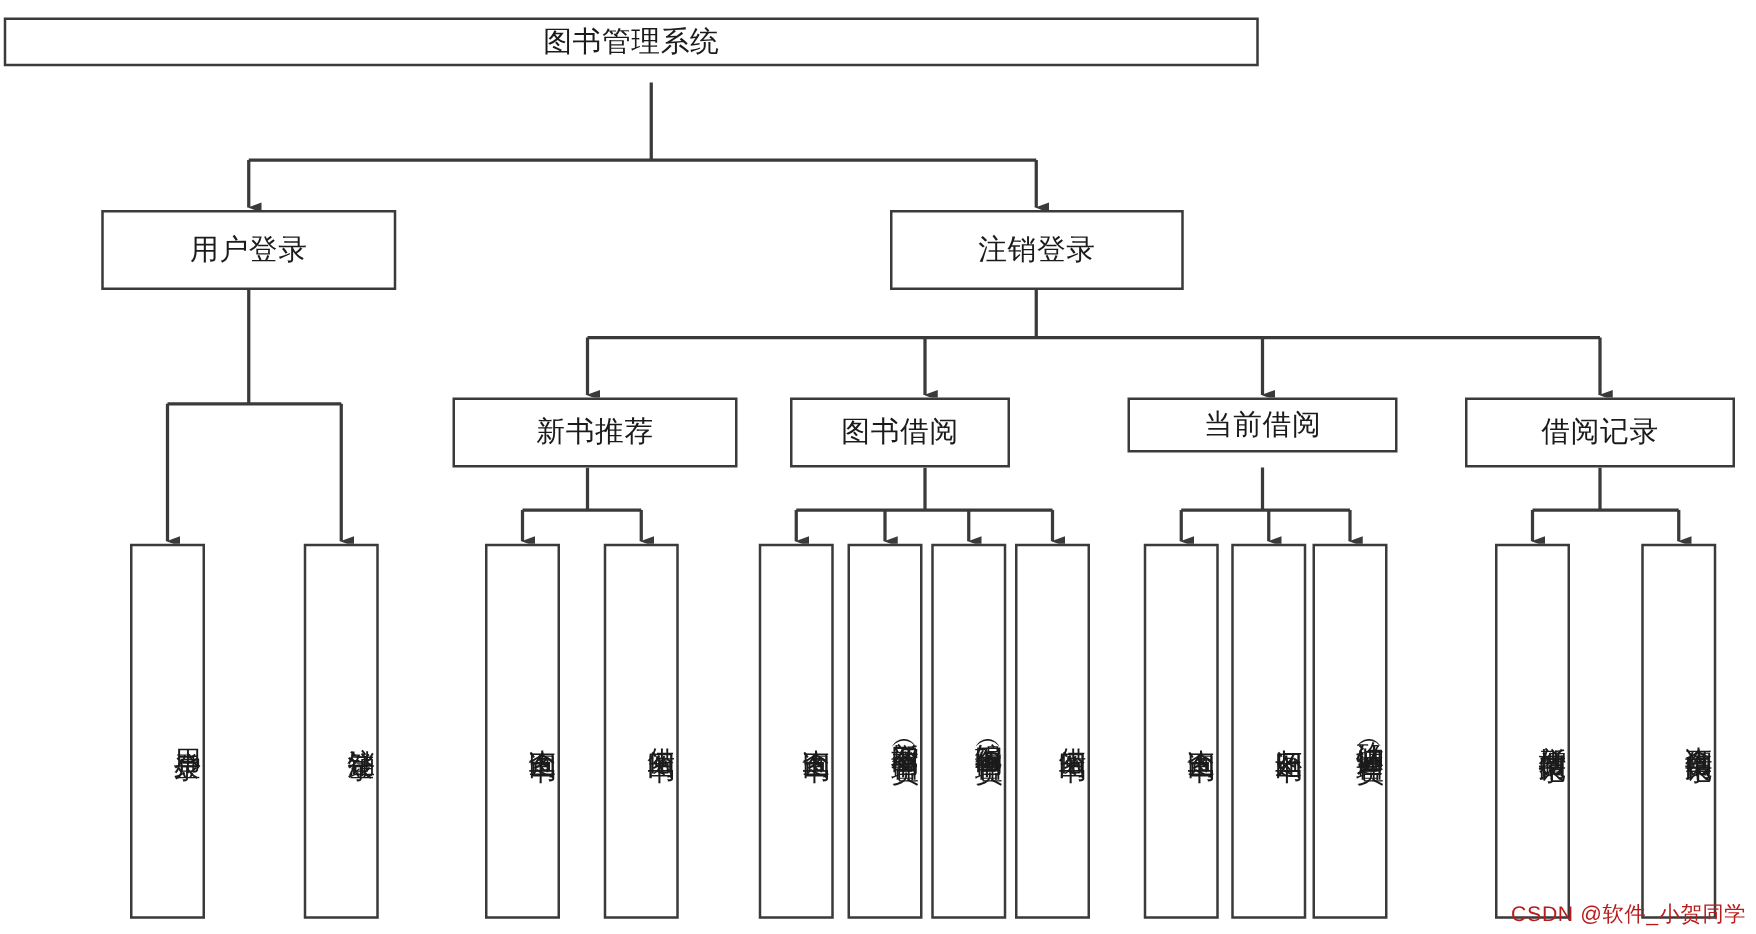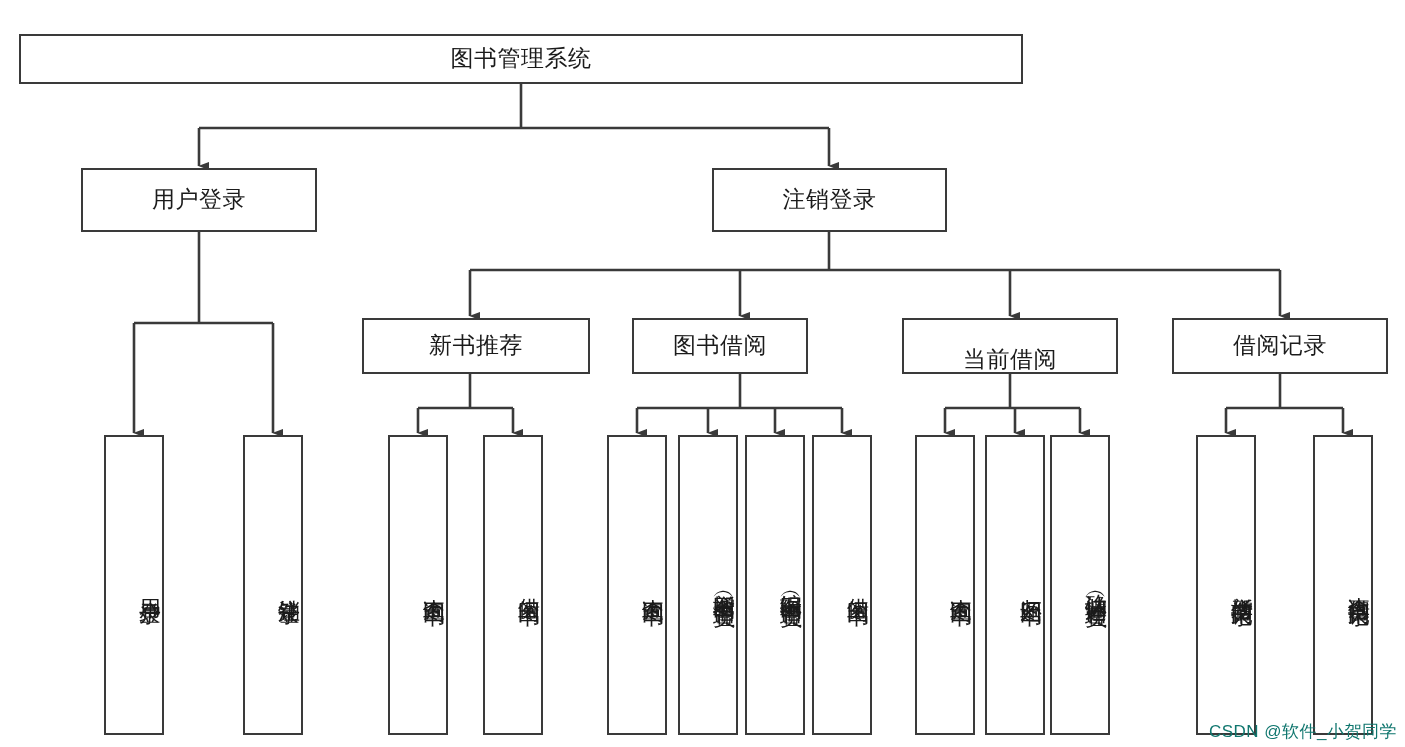--- a/index.html
+++ b/index.html
@@ -55,21 +55,21 @@
   .node.v .vtext {
     writing-mode: vertical-rl;
     text-orientation: upright;
     white-space: nowrap;
   }
   .watermark {
     position: absolute;
     right: 8px;
     bottom: 4px;
     font-size: 17px;
-    color: #0f766e;
+    color: #b91c1c;
     white-space: nowrap;
     letter-spacing: 0.5px;
   }
 </style>
 </head>
 <body>
 
 <div id="canvas">
 
   <svg id="edges" viewBox="0 0 1405 747" xmlns="http://www.w3.org/2000/svg">
@@ -108,40 +108,40 @@
         <line x1="775" y1="408" x2="775" y2="433" marker-end="url(#arrowhead)"></line>
         <line x1="842" y1="408" x2="842" y2="433" marker-end="url(#arrowhead)"></line>
         <line x1="945" y1="408" x2="945" y2="433" marker-end="url(#arrowhead)"></line>
         <line x1="1015" y1="408" x2="1015" y2="433" marker-end="url(#arrowhead)"></line>
         <line x1="1080" y1="408" x2="1080" y2="433" marker-end="url(#arrowhead)"></line>
         <line x1="1226" y1="408" x2="1226" y2="433" marker-end="url(#arrowhead)"></line>
         <line x1="1343" y1="408" x2="1343" y2="433" marker-end="url(#arrowhead)"></line>
       </g>
   </svg>
 
-  <div class="node h" style="left: 19px; top: 14px; width: 1004px; height: 50px; margin-top: 20px;">
+  <div class="node h" style="left: 3px; top: 14px; width: 1004px; height: 39px;">
     <span>图书管理系统</span>
   </div>
 
   <div id="level2-layer">
       <div class="node h" style="left: 81px; top: 168px; width: 236px; height: 64px;">
         <span>用户登录</span>
       </div>
       <div class="node h" style="left: 712px; top: 168px; width: 235px; height: 64px;">
         <span>注销登录</span>
       </div>
     </div>
   <div id="level3-layer">
       <div class="node h" style="left: 362px; top: 318px; width: 228px; height: 56px;">
         <span>新书推荐</span>
       </div>
       <div class="node h" style="left: 632px; top: 318px; width: 176px; height: 56px;">
         <span>图书借阅</span>
       </div>
-      <div class="node h" style="left: 902px; top: 318px; width: 216px; height: 56px; align-items: flex-end;">
+      <div class="node h" style="left: 902px; top: 318px; width: 216px; height: 44px;">
         <span>当前借阅</span>
       </div>
       <div class="node h" style="left: 1172px; top: 318px; width: 216px; height: 56px; justify-content: center;">
         <span>借阅记录</span>
       </div>
     </div>
   <div id="leaf-layer">
       <div class="node v" style="left: 104px; top: 435px; width: 60px; height: 300px;">
         <span class="vtext">用户登录</span>
       </div>

